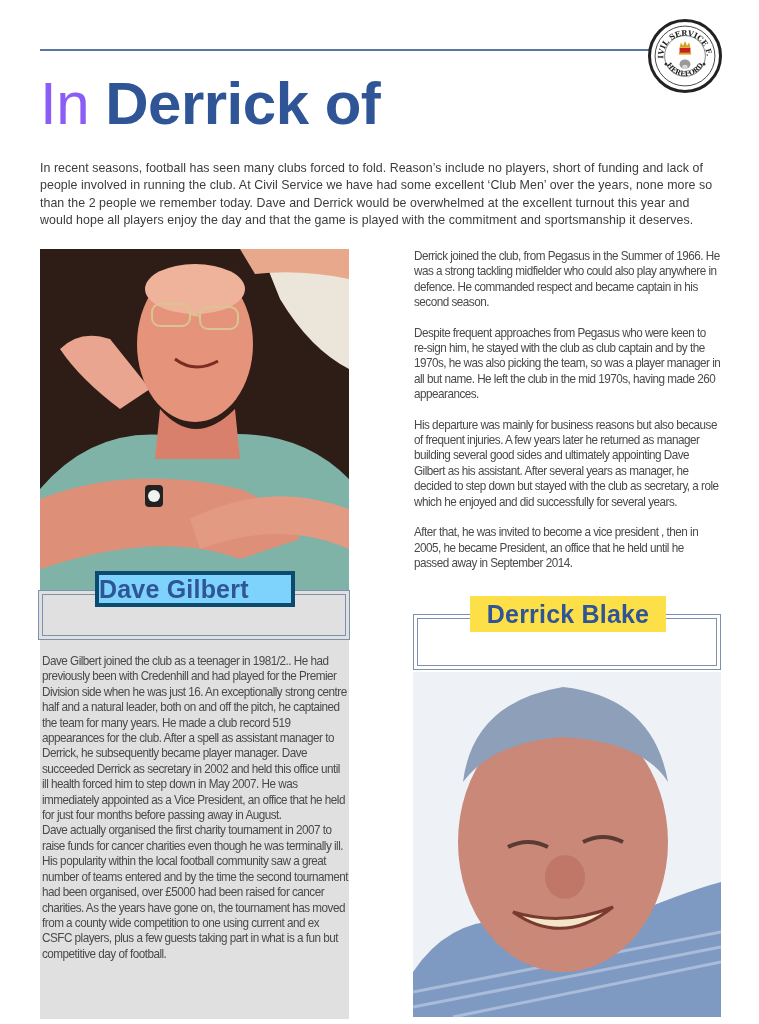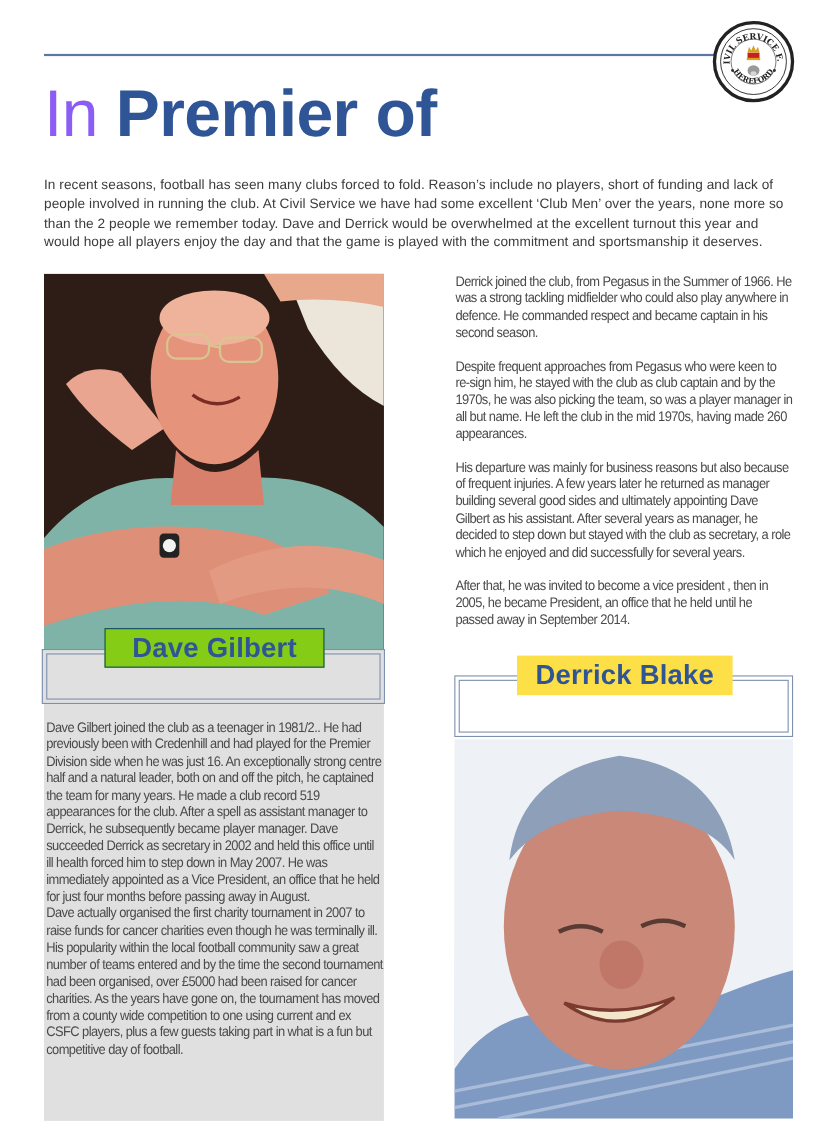--- a/index.html
+++ b/index.html
@@ -19,22 +19,22 @@
            color: #3c3c3c; letter-spacing: 0.05px; }
 
   
   .dave-photo { position: absolute; left: 40px; top: 249px; width: 309px; height: 345px; overflow: hidden;
                 background: linear-gradient(160deg, #2b1b14 0%, #3d2418 40%, #5a3326 100%); }
   .dave-photo svg { width: 100%; height: 100%; display: block; }
 
   .dave-frame { position: absolute; left: 38px; top: 590px; width: 312px; height: 50px; background: #e0e0e0;
                 border: 1.5px solid #7d90ad; }
   .dave-frame::after { content: ""; position: absolute; left: 3px; top: 3px; right: 3px; bottom: 3px; border: 1px solid #7d90ad; }
-  .dave-name-box { position: absolute; left: 95px; top: 571px; width: 200px; height: 36px; background: #84cc16;
-                   border: 1px solid #0c4a6e; display: flex; align-items: center; justify-content: center; z-index: 2; }
+  .dave-name-box { position: absolute; left: 95px; top: 571px; width: 200px; height: 36px; background: #7dd3fc;
+                   border: 4px solid #0c4a6e; display: flex; align-items: center; justify-content: flex-start; z-index: 2; }
   .name-text { font-size: 25px; font-weight: 700; color: #2f5596; letter-spacing: 0.2px; }
 
   .dave-text-bg { position: absolute; left: 40px; top: 640px; width: 309px; height: 379px; background: #e0e0e0; }
   .dave-text { position: absolute; left: 42px; top: 654px; width: 306px; font-family: "Liberation Sans", sans-serif;
                font-size: 12.6px; line-height: 15.4px; color: #4a4a4a; letter-spacing: -0.55px; transform: scaleX(0.93);
                transform-origin: left top; width: 330px; }
 
   .derrick-text { position: absolute; left: 414px; top: 249px; width: 330px; font-size: 12.6px; line-height: 15.4px;
                   color: #4a4a4a; letter-spacing: -0.55px; transform: scaleX(0.93); transform-origin: left top; }
   .derrick-text p { margin-bottom: 15px; }
@@ -74,21 +74,21 @@
 
     <ellipse cx="50" cy="62" rx="8" ry="7" fill="#9a9a9a"></ellipse>
     <ellipse cx="50" cy="66" rx="4" ry="3" fill="#d8d8d8"></ellipse>
     <circle cx="22" cy="62" r="2" fill="#333"></circle>
     <circle cx="78" cy="62" r="2" fill="#333"></circle>
   </svg>
 </div>
 
 <h1 class="title">
   <span class="t-in">In</span>
-  <span class="t-mem">Premier of</span>
+  <span class="t-mem">Derrick of</span>
 </h1>
 
 <p class="intro">In recent seasons, football has seen many clubs forced to fold. Reason’s include no players, short of funding and lack of people involved in running the club. At Civil Service we have had some excellent ‘Club Men’ over the years, none more so than the 2 people we remember today. Dave and Derrick would be overwhelmed at the excellent turnout this year and would hope all players enjoy the day and that the game is played with the commitment and sportsmanship it deserves.</p>
 
 <div class="dave-photo" aria-label="Photo of Dave Gilbert">
   <svg viewBox="0 0 309 345" preserveAspectRatio="none">
     <rect width="309" height="345" fill="#2e1d16"></rect>
 
     <path d="M 220 0 L 309 0 L 309 120 Q 270 100 240 50 Z" fill="#ece6da"></path>
     <path d="M 200 0 L 309 0 L 309 30 Q 260 20 215 25 Z" fill="#e7a88c"></path>

